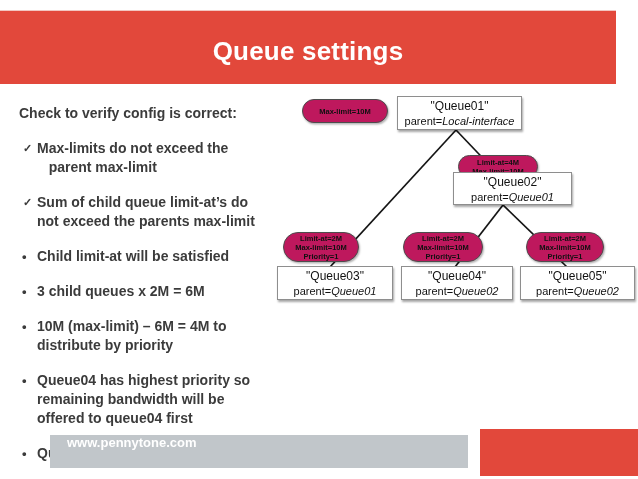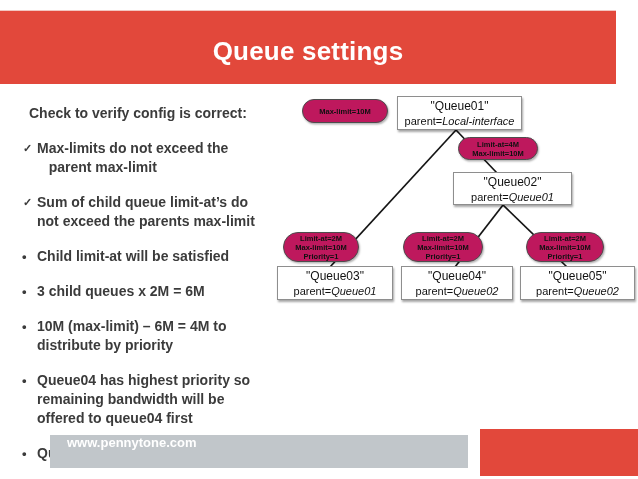--- a/index.html
+++ b/index.html
@@ -13,21 +13,21 @@
     position:absolute; left:0; top:10px; width:616px; height:74px;
     background:var(--red); border-top:1px solid #f2c6c1;
     display:flex; align-items:center; justify-content:center;
   }
   .header h1 {
     margin:17px; padding-top:8px; color:#fff; font-size:26px; font-weight:bold;
     letter-spacing:0.2px;
   }
   
   .content-left { position:absolute; left:10px; top:104px; width:276px; color:var(--text); }
-  .heading { font-size:14px; font-weight:bold; line-height:19px; margin-left:19px; }
+  .heading { font-size:14px; font-weight:bold; line-height:19px; margin-left:9px; }
   ul.bullets { list-style:none; margin:15px 0 0 0; padding:0; }
   ul.bullets li {
     position:relative; padding-left:27px; margin-bottom:10px;
     font-size:14px; font-weight:bold; line-height:19px; width:277px;
   }
   ul.bullets li .btxt { white-space:pre-line; display:block;margin-top:16px; }
   .marker { position:absolute; left:12px; top:0; }
   .marker.check { font-size:11px; left:13px; }
   .marker.dot   { font-size:13px; }
   
@@ -115,21 +115,21 @@
   <div class="diagram" id="diagram">
     <svg id="edges-svg" width="638" height="479" viewBox="0 0 638 479">
         <line x1="456" y1="130" x2="330" y2="267" stroke="#151515" stroke-width="1.7"></line>
         <line x1="456" y1="130" x2="497" y2="173" stroke="#151515" stroke-width="1.7"></line>
         <line x1="503" y1="205" x2="455" y2="267" stroke="#151515" stroke-width="1.7"></line>
         <line x1="503" y1="205" x2="567" y2="267" stroke="#151515" stroke-width="1.7"></line>
       </svg>
   <div class="pill" style="left: 302px; top: 99px; width: 86px; height: 24px;">
         <div>Max-limit=10M</div>
       </div>
-      <div class="pill" style="left: 458px; top: 137px; width: 80px; height: 23px;">
+      <div class="pill" style="left: 458px; top: 155px; width: 80px; height: 23px;">
         <div>Limit-at=4M</div>
         <div>Max-limit=10M</div>
       </div>
       <div class="pill" style="left: 283px; top: 232px; width: 76px; height: 30px;">
         <div>Limit-at=2M</div>
         <div>Max-limit=10M</div>
         <div>Priority=1</div>
       </div>
       <div class="pill" style="left: 403px; top: 232px; width: 80px; height: 30px;">
         <div>Limit-at=2M</div>

